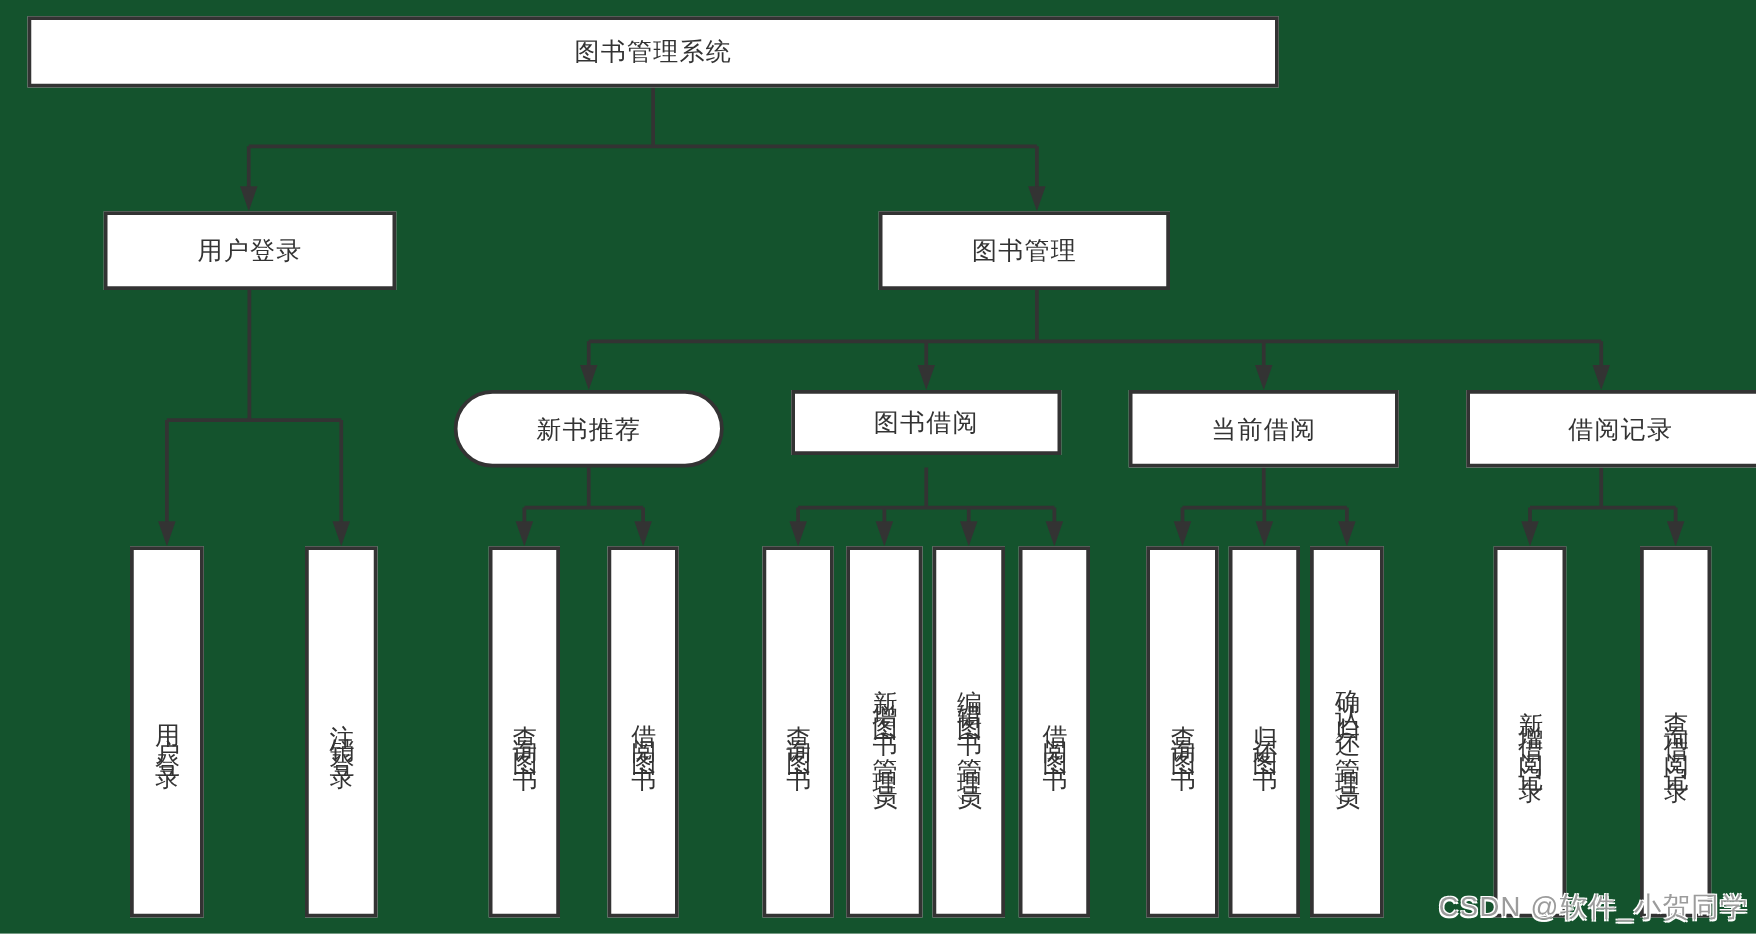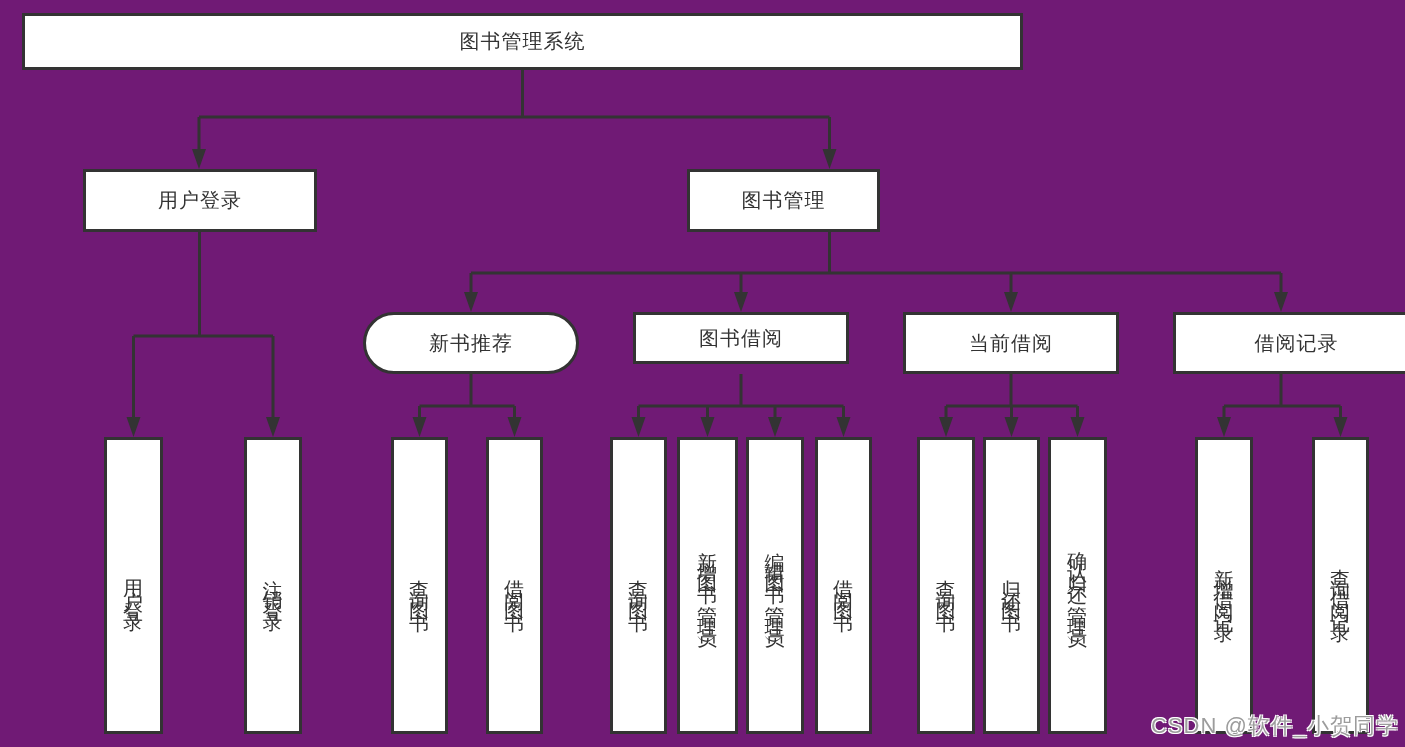--- a/index.html
+++ b/index.html
@@ -1,20 +1,20 @@
 <!DOCTYPE html>
 <html><head>
 <meta charset="utf-8">
 <style>
   html, body { margin: 0; padding: 0; background: #ffffff; }
   #canvas {
     position: relative;
     width: 1405px;
     height: 747px;
-    background: #701a75;
+    background: #14532d;
     overflow: hidden;
     font-family: "Liberation Sans", "DejaVu Sans", sans-serif;
     color: #333333;
   }
   #connectors {
     position: absolute;
     left: 0; top: 0;
     width: 1405px; height: 747px;
   }
   .box {
@@ -100,21 +100,21 @@
     </g>
   </svg>
 
   <div class="box hbox" style="left:22px; top:13px; width:1001px; height:57px;">
     <span>图书管理系统</span>
   </div>
 
   <div class="box hbox" style="left:83px; top:169px; width:234px; height:63px;">
     <span>用户登录</span>
   </div>
-  <div class="box hbox" style="left:687px; top:169px; width:193px; height:63px;">
+  <div class="box hbox" style="left:703px; top:169px; width:233px; height:63px;">
     <span>图书管理</span>
   </div>
 
   <div class="box hbox" style="left:363px; top:312px; width:216px; height:62px;border-radius:31px;">
     <span>新书推荐</span>
   </div>
   <div class="box hbox" style="left:633px; top:312px; width:216px; height:52px;">
     <span>图书借阅</span>
   </div>
   <div class="box hbox" style="left:903px; top:312px; width:216px; height:62px;">

